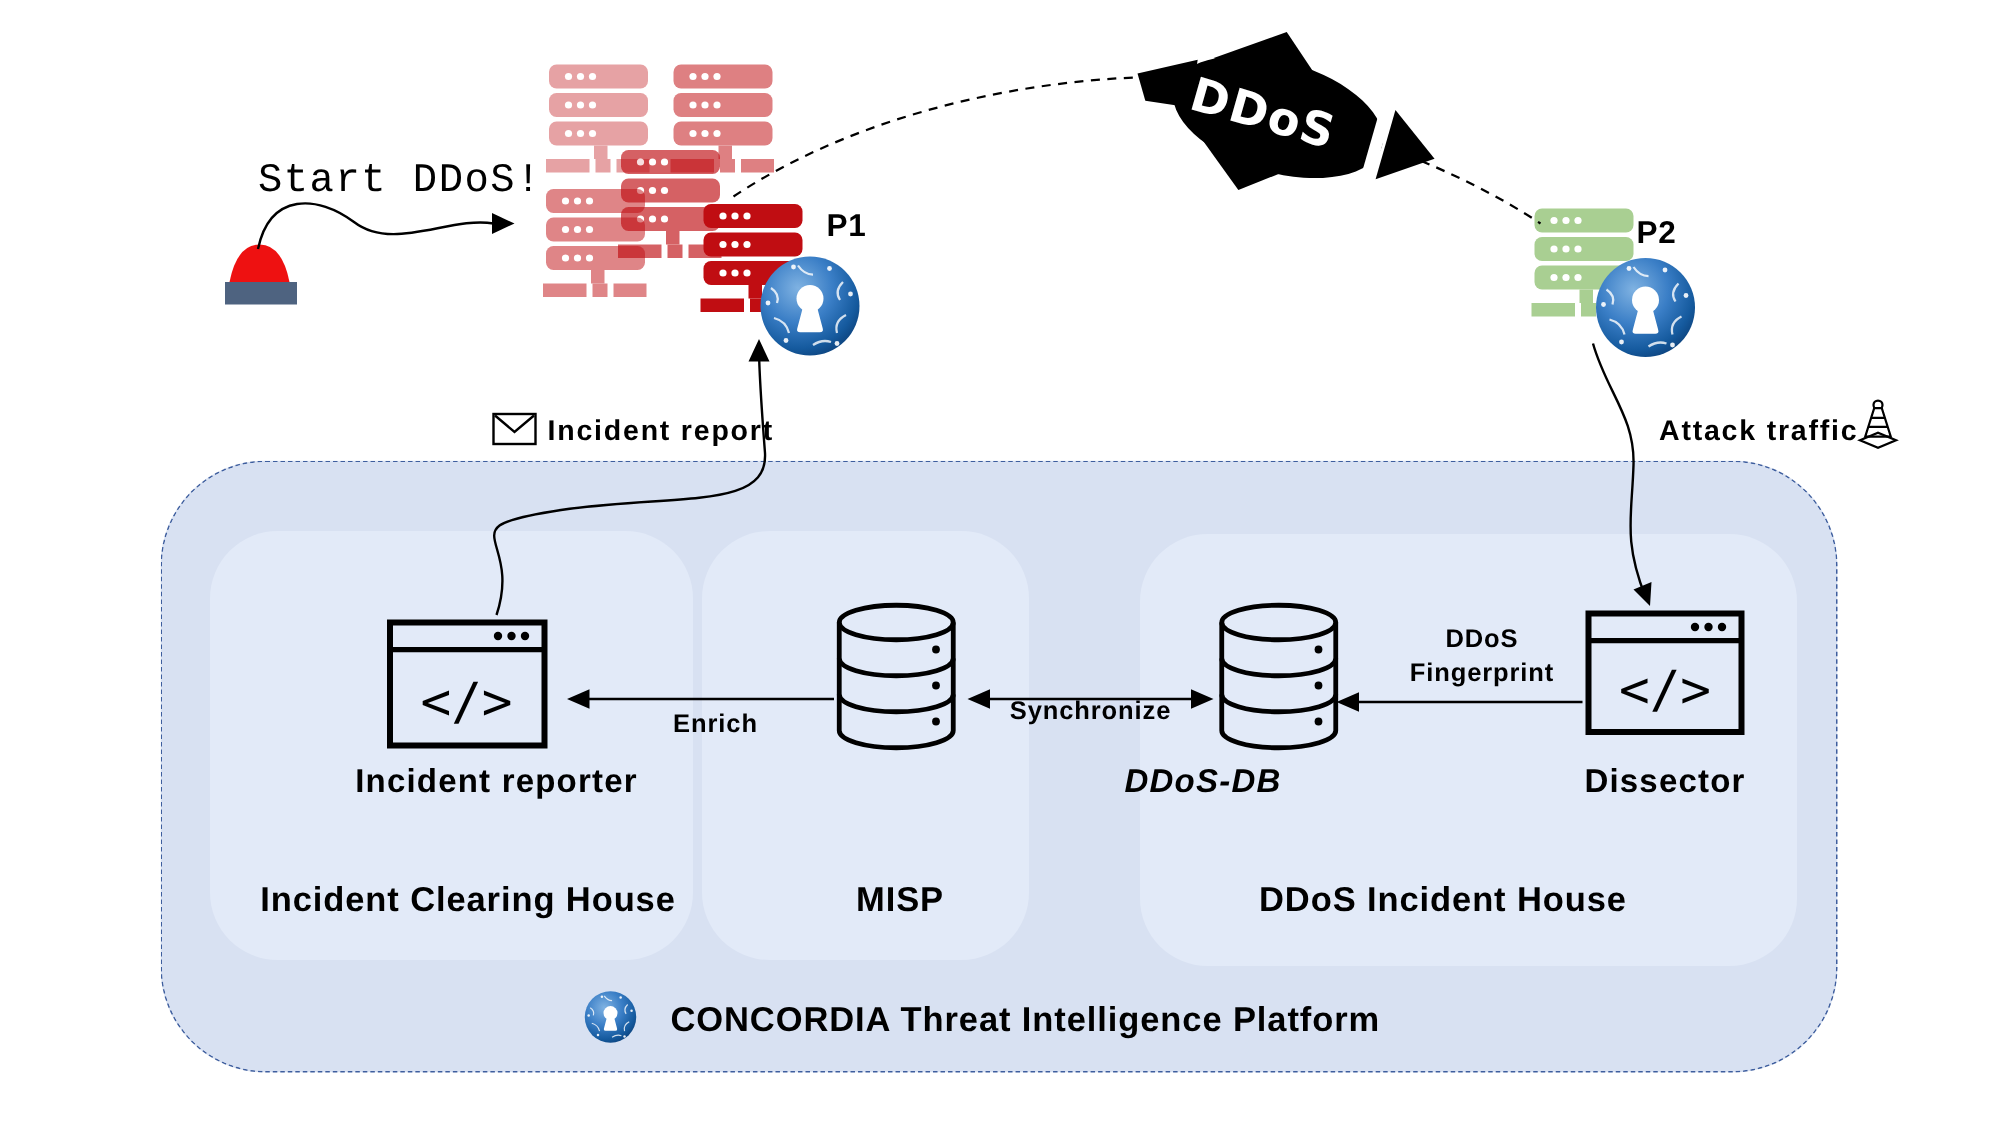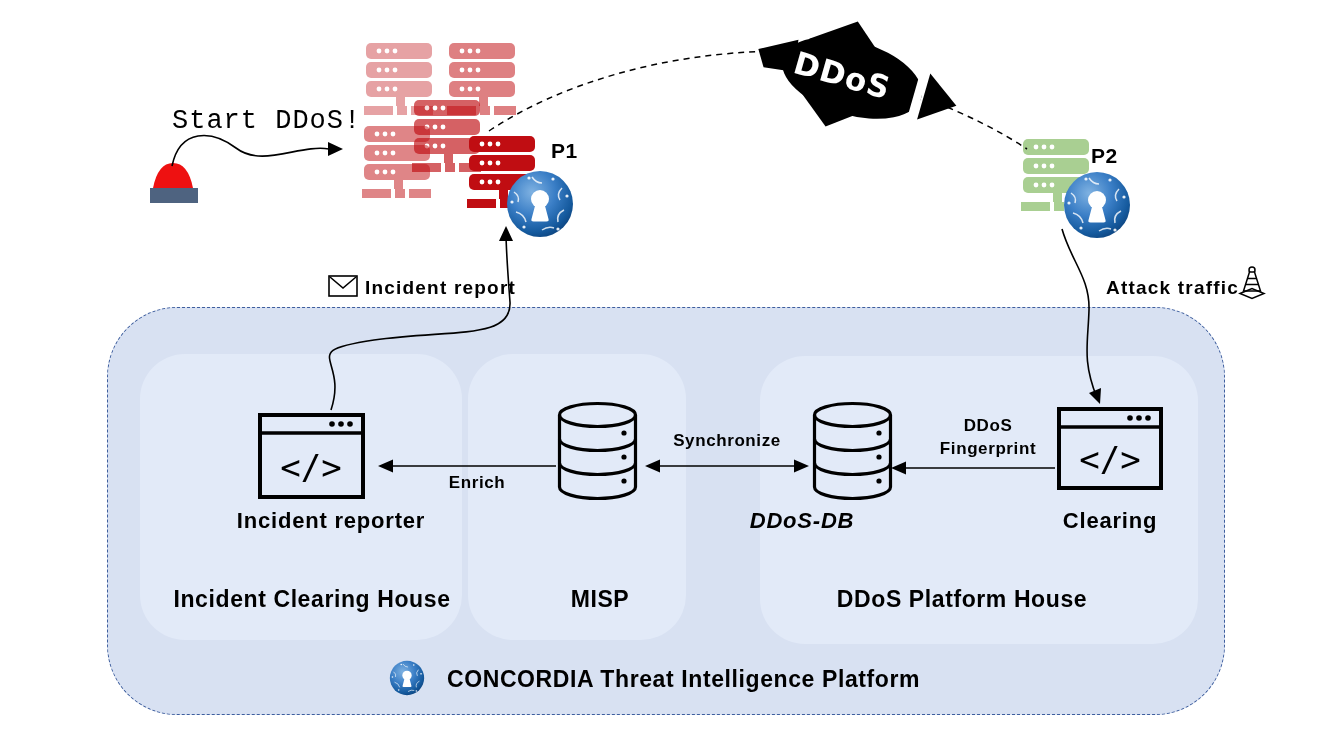--- a/index.html
+++ b/index.html
@@ -24,21 +24,21 @@
   
   .lbl{position:absolute;z-index:4;white-space:nowrap;}
   .mono{font-family:"Liberation Mono",monospace;}
   #start-label{left:172px;top:106px;font-size:27px;letter-spacing:1px;}
   #p1-label{left:551px;top:139px;font-size:21px;font-weight:800;letter-spacing:.5px;}
   #p2-label{left:1048px;top:144px;font-size:21px;font-weight:800;letter-spacing:.5px;margin-left:43px;}
   #incident-report-label{left:365px;top:277px;font-size:19px;font-weight:700;letter-spacing:1.2px;}
   #attack-traffic-label{left:1106px;top:277px;font-size:19px;font-weight:600;letter-spacing:1.2px;}
   .flow-lbl{font-size:17px;font-weight:600;letter-spacing:.6px;transform:translateX(-50%);}
   #enrich-label{left:477px;top:441px;margin-top:32px;}
-  #sync-label{left:727px;top:431px;}
+  #sync-label{left:727px;top:464px;}
   #fp-label1{left:988px;top:416px;}
   #fp-label2{left:988px;top:439px;}
   .comp-lbl{font-size:22px;font-weight:600;letter-spacing:.8px;transform:translateX(-50%);}
   #incident-reporter-label{left:331px;top:508px;}
   #ddosdb-label{left:802px;top:508px;font-style:italic;}
   #dissector-label{left:1110px;top:508px;}
   .group-lbl{font-size:23px;font-weight:700;letter-spacing:.6px;transform:translateX(-50%);}
   #ich-label{left:312px;top:586px;}
   #misp-label{left:600px;top:586px;}
   #dch-label{left:962px;top:586px;}
@@ -224,20 +224,20 @@
   <div class="lbl" id="incident-report-label">Incident report</div>
   <div class="lbl" id="attack-traffic-label">Attack traffic</div>
 
   <div class="lbl flow-lbl" id="enrich-label">Enrich</div>
   <div class="lbl flow-lbl" id="sync-label">Synchronize</div>
   <div class="lbl flow-lbl" id="fp-label1">DDoS</div>
   <div class="lbl flow-lbl" id="fp-label2">Fingerprint</div>
 
   <div class="lbl comp-lbl" id="incident-reporter-label">Incident reporter</div>
   <div class="lbl comp-lbl" id="ddosdb-label">DDoS-DB</div>
-  <div class="lbl comp-lbl" id="dissector-label">Clearing</div>
+  <div class="lbl comp-lbl" id="dissector-label">Dissector</div>
 
   <div class="lbl group-lbl" id="ich-label">Incident Clearing House</div>
   <div class="lbl group-lbl" id="misp-label">MISP</div>
-  <div class="lbl group-lbl" id="dch-label">DDoS Platform House</div>
+  <div class="lbl group-lbl" id="dch-label">DDoS Incident House</div>
 
   <div class="lbl" id="platform-title">CONCORDIA Threat Intelligence Platform</div>
 </div>
 
 </body></html>

